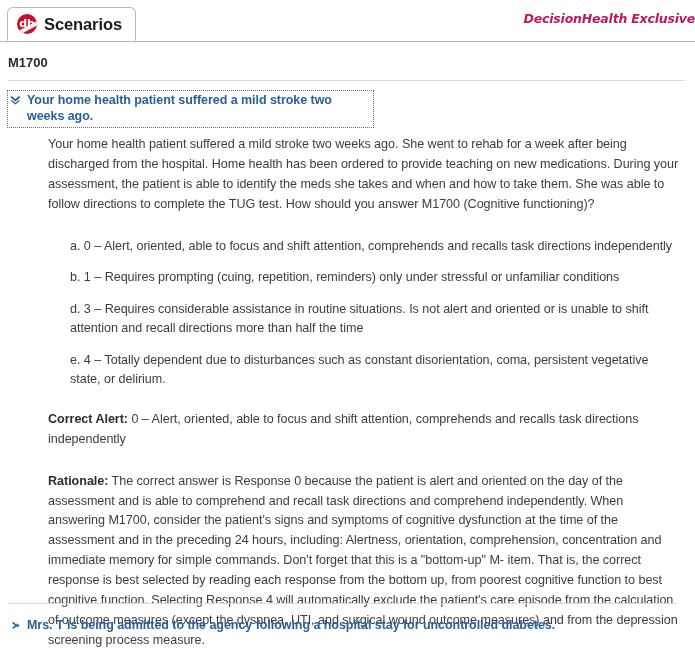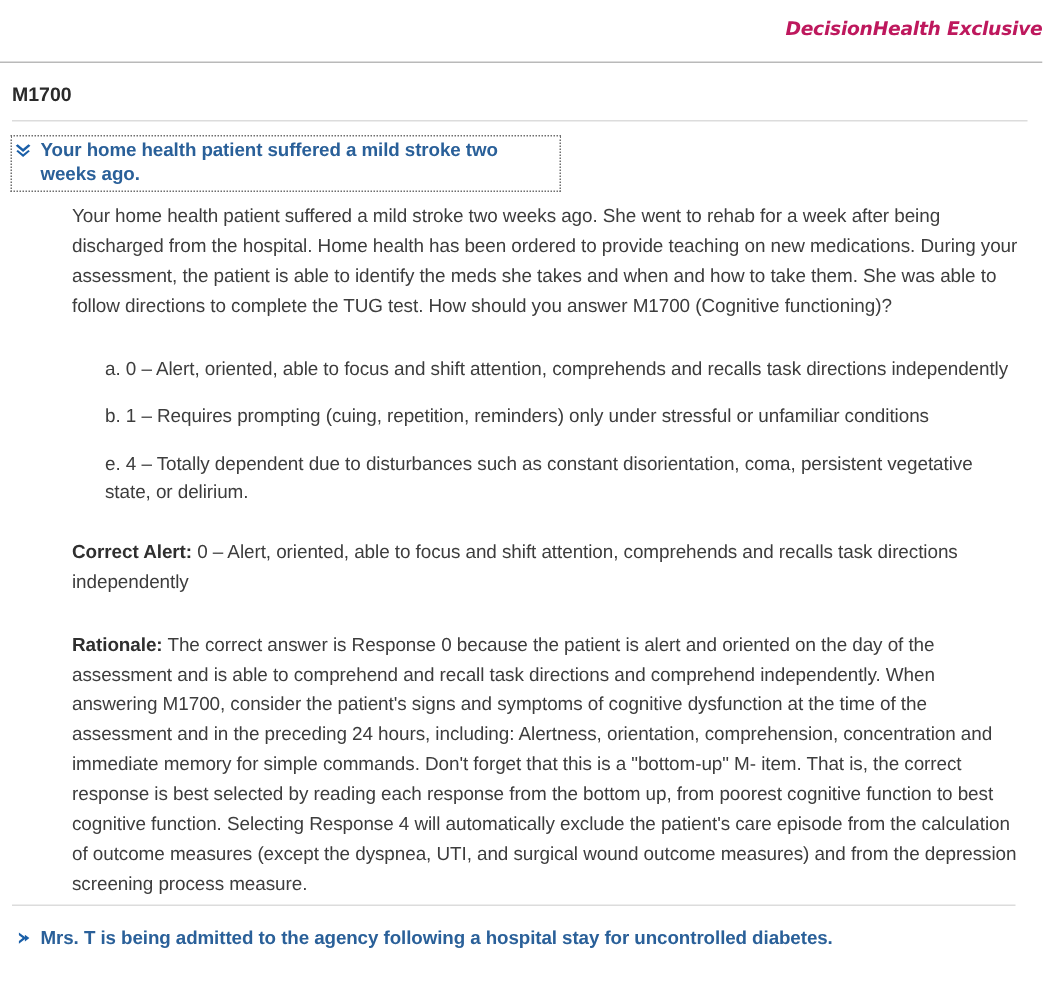--- a/index.html
+++ b/index.html
@@ -190,20 +190,27 @@
     background: #dcdcdc;
   }
   .bottom-area { position: absolute; left: 0; right: 0; bottom: 0; }
 </style>
 </head>
 <body>
 
 <div class="topbar">
   <div class="tab-strip"></div>
 
+  <div class="tab">
+    <span class="dh-logo">
+      <span class="dh-slash"></span>
+      <span class="dh-text">dh</span>
+    </span>
+    <span class="tab-label">Scenarios</span>
+  </div>
 
   <div class="exclusive">DecisionHealth Exclusive</div>
 </div>
 
 <div class="item-code">M1700</div>
 <div class="rule"></div>
 
 <div class="acc-header">
   <span class="chev">
     <svg width="11" height="13" viewBox="0 0 11 13" xmlns="http://www.w3.org/2000/svg">
@@ -215,20 +222,21 @@
 </div>
 
 <div class="panel">
 
   <p class="p lead">Your home health patient suffered a mild stroke two weeks ago. She went to rehab for a week after being discharged from the hospital. Home health has been ordered to provide teaching on new medications. During your assessment, the patient is able to identify the meds she takes and when and how to take them. She was able to follow directions to complete the TUG test. How should you answer M1700 (Cognitive functioning)?</p>
 
 
   <ul class="choices">
     <li>a. 0 – Alert, oriented, able to focus and shift attention, comprehends and recalls task directions independently</li>
     <li>b. 1 – Requires prompting (cuing, repetition, reminders) only under stressful or unfamiliar conditions</li>
+    <li>d. 3 – Requires considerable assistance in routine situations. Is not alert and oriented or is unable to shift attention and recall directions more than half the time</li>
     <li>e. 4 – Totally dependent due to disturbances such as constant disorientation, coma, persistent vegetative state, or delirium.</li>
   </ul>
 
   <p class="p block"><b class="lbl">Correct Alert:</b><span> 0 – Alert, oriented, able to focus and shift attention, comprehends and recalls task directions independently</span></p>
 
   <p class="p spaced-top"><b class="lbl">Rationale:</b><span> The correct answer is Response 0 because the patient is alert and oriented on the day of the assessment and is able to comprehend and recall task directions and comprehend independently. When answering M1700, consider the patient's signs and symptoms of cognitive dysfunction at the time of the assessment and in the preceding 24 hours, including: Alertness, orientation, comprehension, concentration and immediate memory for simple commands. Don't forget that this is a "bottom-up" M- item. That is, the correct response is best selected by reading each response from the bottom up, from poorest cognitive function to best cognitive function. Selecting Response 4 will automatically exclude the patient's care episode from the calculation of outcome measures (except the dyspnea, UTI, and surgical wound outcome measures) and from the depression screening process measure.</span></p>
 
 </div>
 
 <div class="bottom-area">

